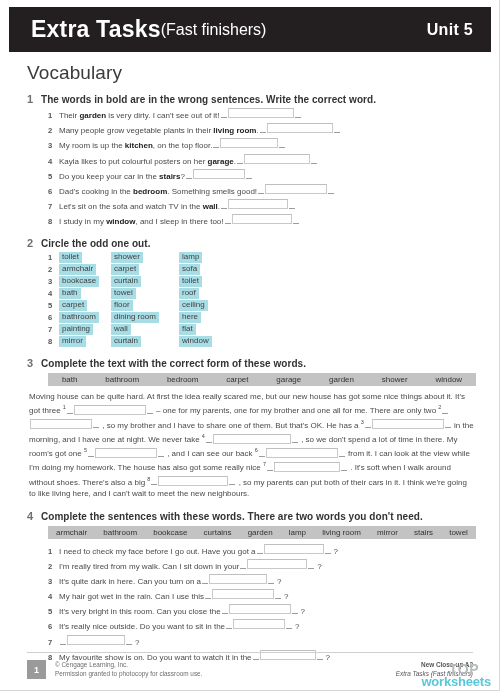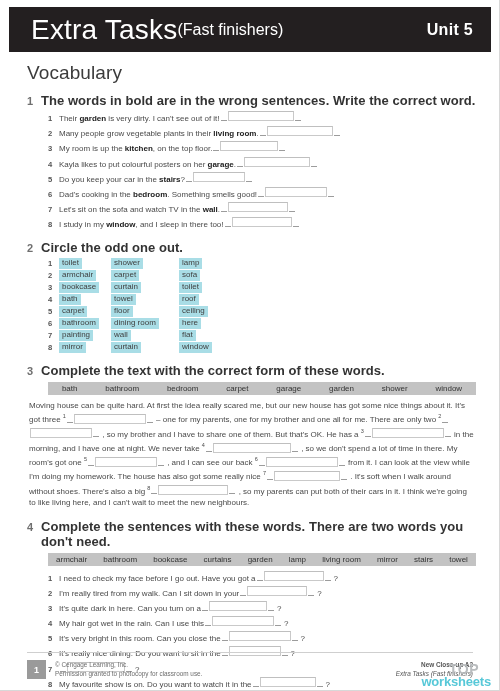--- a/index.html
+++ b/index.html
@@ -31,22 +31,22 @@
     width: 482px;
     height: 45px;
     background: #231f20;
     display: flex;
     align-items: center;
     box-sizing: border-box;
     padding: 0 18px 0 22px;
   }
   .header-title {
     color: #ffffff;
-    font-size: 28px;
-    font-weight: 400;
+    font-size: 23px;
+    font-weight: 700;
     letter-spacing: 0.2px;
     white-space: nowrap;
   }
   .header-sub {
     color: #ffffff;
     font-size: 16px;
     font-weight: 400;
     margin-left: 0;
     white-space: nowrap;
   }
@@ -83,21 +83,21 @@
     align-items: baseline;
   }
   .ex-num {
     font-size: 11px;
     font-weight: bold;
     color: #6f6f6f;
     width: 14px;
     flex: 0 0 14px;
   }
   .ex-rubric {
-    font-size: 13px;
+    font-size: 10px;
     font-weight: bold;
     color: #333333;
     letter-spacing: 0.05px;
   }
 
   
   .items {
     margin-top: 3px;
     padding-left: 21px;
   }
@@ -475,21 +475,21 @@
           <div class="item">
             <span class="item-num">5</span>
             <span class="item-text">It's very bright in this room. Can you close the</span>
             <span class="rule"></span>
             <span class="blank" style="width: 62px;"></span>
             <span class="rule rule-r"></span>
             <span class="item-text" style="margin-left: 2px;">?</span>
           </div>
           <div class="item">
             <span class="item-num">6</span>
-            <span class="item-text">It's really nice dining. Do you want to sit in the</span>
+            <span class="item-text">It's really nice outside. Do you want to sit in the</span>
             <span class="rule"></span>
             <span class="blank" style="width: 52px;"></span>
             <span class="rule rule-r"></span>
             <span class="item-text" style="margin-left: 2px;">?</span>
           </div>
           <div class="item">
             <span class="item-num">7</span>
             <span class="rule"></span>
             <span class="blank" style="width: 58px;"></span>
             <span class="rule rule-r"></span>

